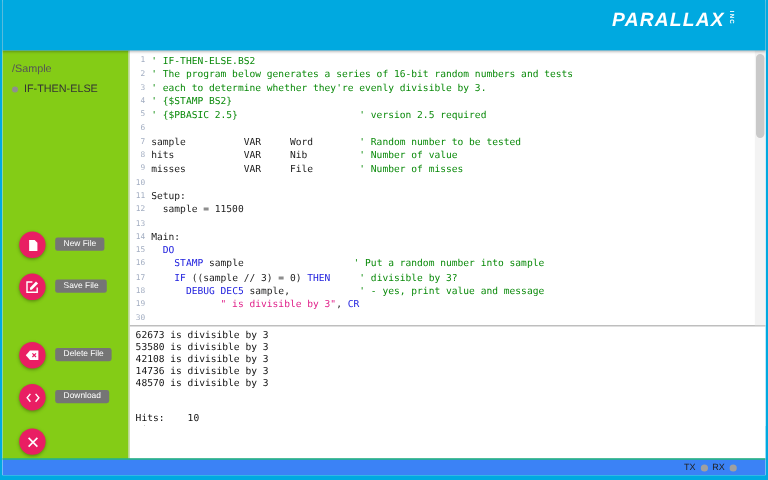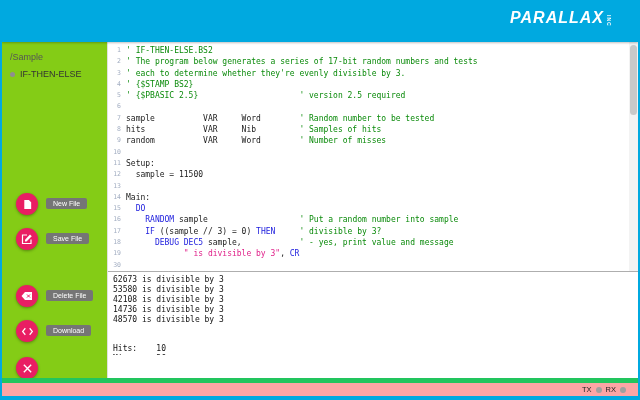--- a/index.html
+++ b/index.html
@@ -6,21 +6,21 @@
   .window {
     position:relative; width:640px; height:400px; box-sizing:border-box;
     background:#ffffff; overflow:hidden;
     border-left:2px solid #00A9E0; border-right:2px solid #00A9E0;
     border-bottom:4px solid #00A9E0;
     font-family:"Liberation Sans", sans-serif;
   }
   
   .header { position:absolute; left:0; top:0; right:0; height:42px; background:#00A9E0;
             box-shadow:0 1px 2px rgba(0,0,0,.25); z-index:5; }
-  .logo { position:absolute; right:26px; top:9px; display:flex; align-items:flex-end; }
+  .logo { position:absolute; right:26px; top:9px; display:flex; align-items:flex-start; }
   .logo-main { color:#fff; font-weight:bold; font-style:italic; font-size:16px; letter-spacing:1px; }
   .logo-sub { color:#fff; font-size:5px; font-weight:bold; writing-mode:vertical-rl; margin-left:2px; letter-spacing:1px; }
   .fab-folder { position:absolute; left:32px; top:13px; width:27px; height:27px; border-radius:50%;
                 background:#E91E63; display:flex; align-items:center; justify-content:center;
                 box-shadow:0 1px 3px rgba(0,0,0,.35); cursor:pointer; }
   
   .sidebar { position:absolute; left:0; top:42px; bottom:13px; width:105px; background:#84cc16;
              border-right:1px solid #e0e0e0; z-index:3; }
   .sidebar-path { padding:10px 8px 2px 8px; font-size:9px; color:#555; }
   .file-item { display:flex; align-items:center; gap:5px; padding:5px 8px; font-size:9px; color:#333; cursor:pointer; }
@@ -41,23 +41,23 @@
   .seg-c { color:#0a8a0a; }
   .seg-k { color:#2121de; }
   .seg-s { color:#e0218a; }
   .scrollbar { position:absolute; right:0; top:42px; width:9px; height:229px; background:#f3f3f3; z-index:2; }
   .scroll-thumb { position:absolute; left:1px; right:1px; top:3px; height:70px; background:#c9c9c9; border-radius:4px; }
   
   .console { position:absolute; left:106px; top:271px; width:530px; height:84px; background:#fff;
              border-top:1px solid #aeaeae; padding:3px 0 0 5px; box-sizing:border-box; overflow:hidden; }
   .console-line { white-space:pre; font-family:"DejaVu Sans Mono", monospace; font-size:8px; line-height:9.9px; color:#111; }
   
-  .footer { position:absolute; left:0; right:0; bottom:0; height:13px; background:#fca5a5;
-            border-top:5px solid #22c55e; display:flex; align-items:center; justify-content:flex-end;
-            padding-right:12px; gap:4px; z-index:6; }
+  .footer { position:absolute; left:0; right:0; bottom:0; height:13px; background:#3b82f6;
+            border-top:1px solid #22c55e; display:flex; align-items:center; justify-content:flex-end;
+            padding-right:24px; gap:4px; z-index:6; }
   .status-label { font-size:7.5px; color:#222; }
   .status-dot { width:6px; height:6px; border-radius:50%; background:#a0a0a0; }
 </style>
 </head>
 <body>
 
 <div class="window">
 
   <div class="header">
     <div class="logo">
@@ -114,35 +114,35 @@
 
   <div class="fab" style="top:357px">
     <svg width="11" height="11" viewBox="0 0 24 24">
       <path d="M4 4l16 16M20 4L4 20" stroke="#ffffff" stroke-width="3"></path>
     </svg>
   </div>
 
   <div class="editor">
     <div>
         <div class="code-line"><span class="ln">1</span><span><span class="seg-c">' IF-THEN-ELSE.BS2</span></span></div>
-        <div class="code-line"><span class="ln">2</span><span><span class="seg-c">' The program below generates a series of 17-bit random numbers and tests</span></span></div>
+        <div class="code-line"><span class="ln">2</span><span><span class="seg-c">' The program below generates a series of 16-bit random numbers and tests</span></span></div>
         <div class="code-line"><span class="ln">3</span><span><span class="seg-c">' each to determine whether they're evenly divisible by 3.</span></span></div>
         <div class="code-line"><span class="ln">4</span><span><span class="seg-c">' {$STAMP BS2}</span></span></div>
         <div class="code-line"><span class="ln">5</span><span><span class="seg-c">' {$PBASIC 2.5}                     ' version 2.5 required</span></span></div>
         <div class="code-line"><span class="ln">6</span><span>&nbsp;</span></div>
         <div class="code-line"><span class="ln">7</span><span><span class="seg-t">sample          VAR     Word        </span><span class="seg-c">' Random number to be tested</span></span></div>
-        <div class="code-line"><span class="ln">8</span><span><span class="seg-t">hits            VAR     Nib         </span><span class="seg-c">' Samples of hits</span></span></div>
-        <div class="code-line"><span class="ln">9</span><span><span class="seg-t">random          VAR     Word        </span><span class="seg-c">' Number of misses</span></span></div>
+        <div class="code-line"><span class="ln">8</span><span><span class="seg-t">hits            VAR     Nib         </span><span class="seg-c">' Number of value</span></span></div>
+        <div class="code-line"><span class="ln">9</span><span><span class="seg-t">misses          VAR     File        </span><span class="seg-c">' Number of misses</span></span></div>
         <div class="code-line"><span class="ln">10</span><span>&nbsp;</span></div>
         <div class="code-line"><span class="ln">11</span><span><span class="seg-t">Setup:</span></span></div>
         <div class="code-line"><span class="ln">12</span><span><span class="seg-t">  sample = 11500</span></span></div>
         <div class="code-line"><span class="ln">13</span><span>&nbsp;</span></div>
         <div class="code-line"><span class="ln">14</span><span><span class="seg-t">Main:</span></span></div>
         <div class="code-line"><span class="ln">15</span><span><span class="seg-t">  </span><span class="seg-k">DO</span></span></div>
-        <div class="code-line"><span class="ln">16</span><span><span class="seg-t">    </span><span class="seg-k">RANDOM</span><span class="seg-t"> sample                   </span><span class="seg-c">' Put a random number into sample</span></span></div>
+        <div class="code-line"><span class="ln">16</span><span><span class="seg-t">    </span><span class="seg-k">STAMP</span><span class="seg-t"> sample                   </span><span class="seg-c">' Put a random number into sample</span></span></div>
         <div class="code-line"><span class="ln">17</span><span><span class="seg-t">    </span><span class="seg-k">IF</span><span class="seg-t"> ((sample // 3) = 0) </span><span class="seg-k">THEN</span><span class="seg-t">     </span><span class="seg-c">' divisible by 3?</span></span></div>
         <div class="code-line"><span class="ln">18</span><span><span class="seg-t">      </span><span class="seg-k">DEBUG DEC5</span><span class="seg-t"> sample,            </span><span class="seg-c">' - yes, print value and message</span></span></div>
         <div class="code-line"><span class="ln">19</span><span><span class="seg-t">            </span><span class="seg-s">" is divisible by 3"</span><span class="seg-t">, </span><span class="seg-k">CR</span></span></div>
         <div class="code-line"><span class="ln">30</span></div>
       </div>
   </div>
 
   <div class="scrollbar">
     <div class="scroll-thumb"></div>
   </div>

